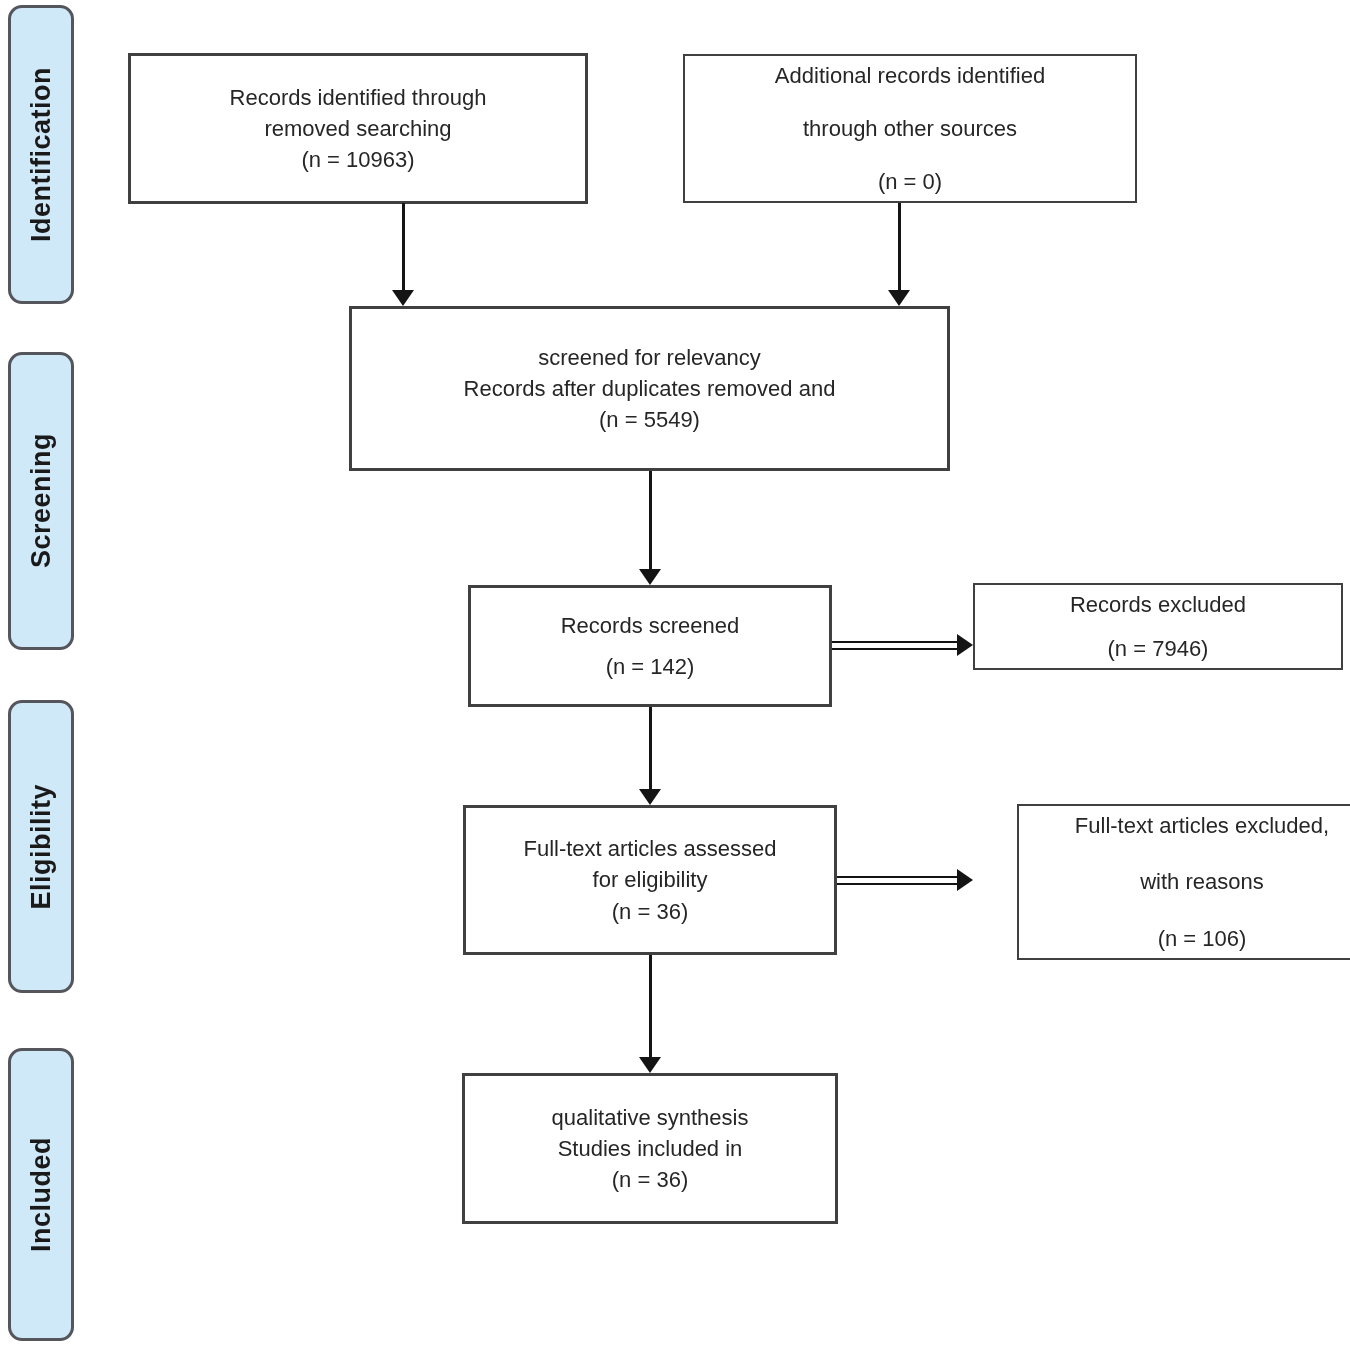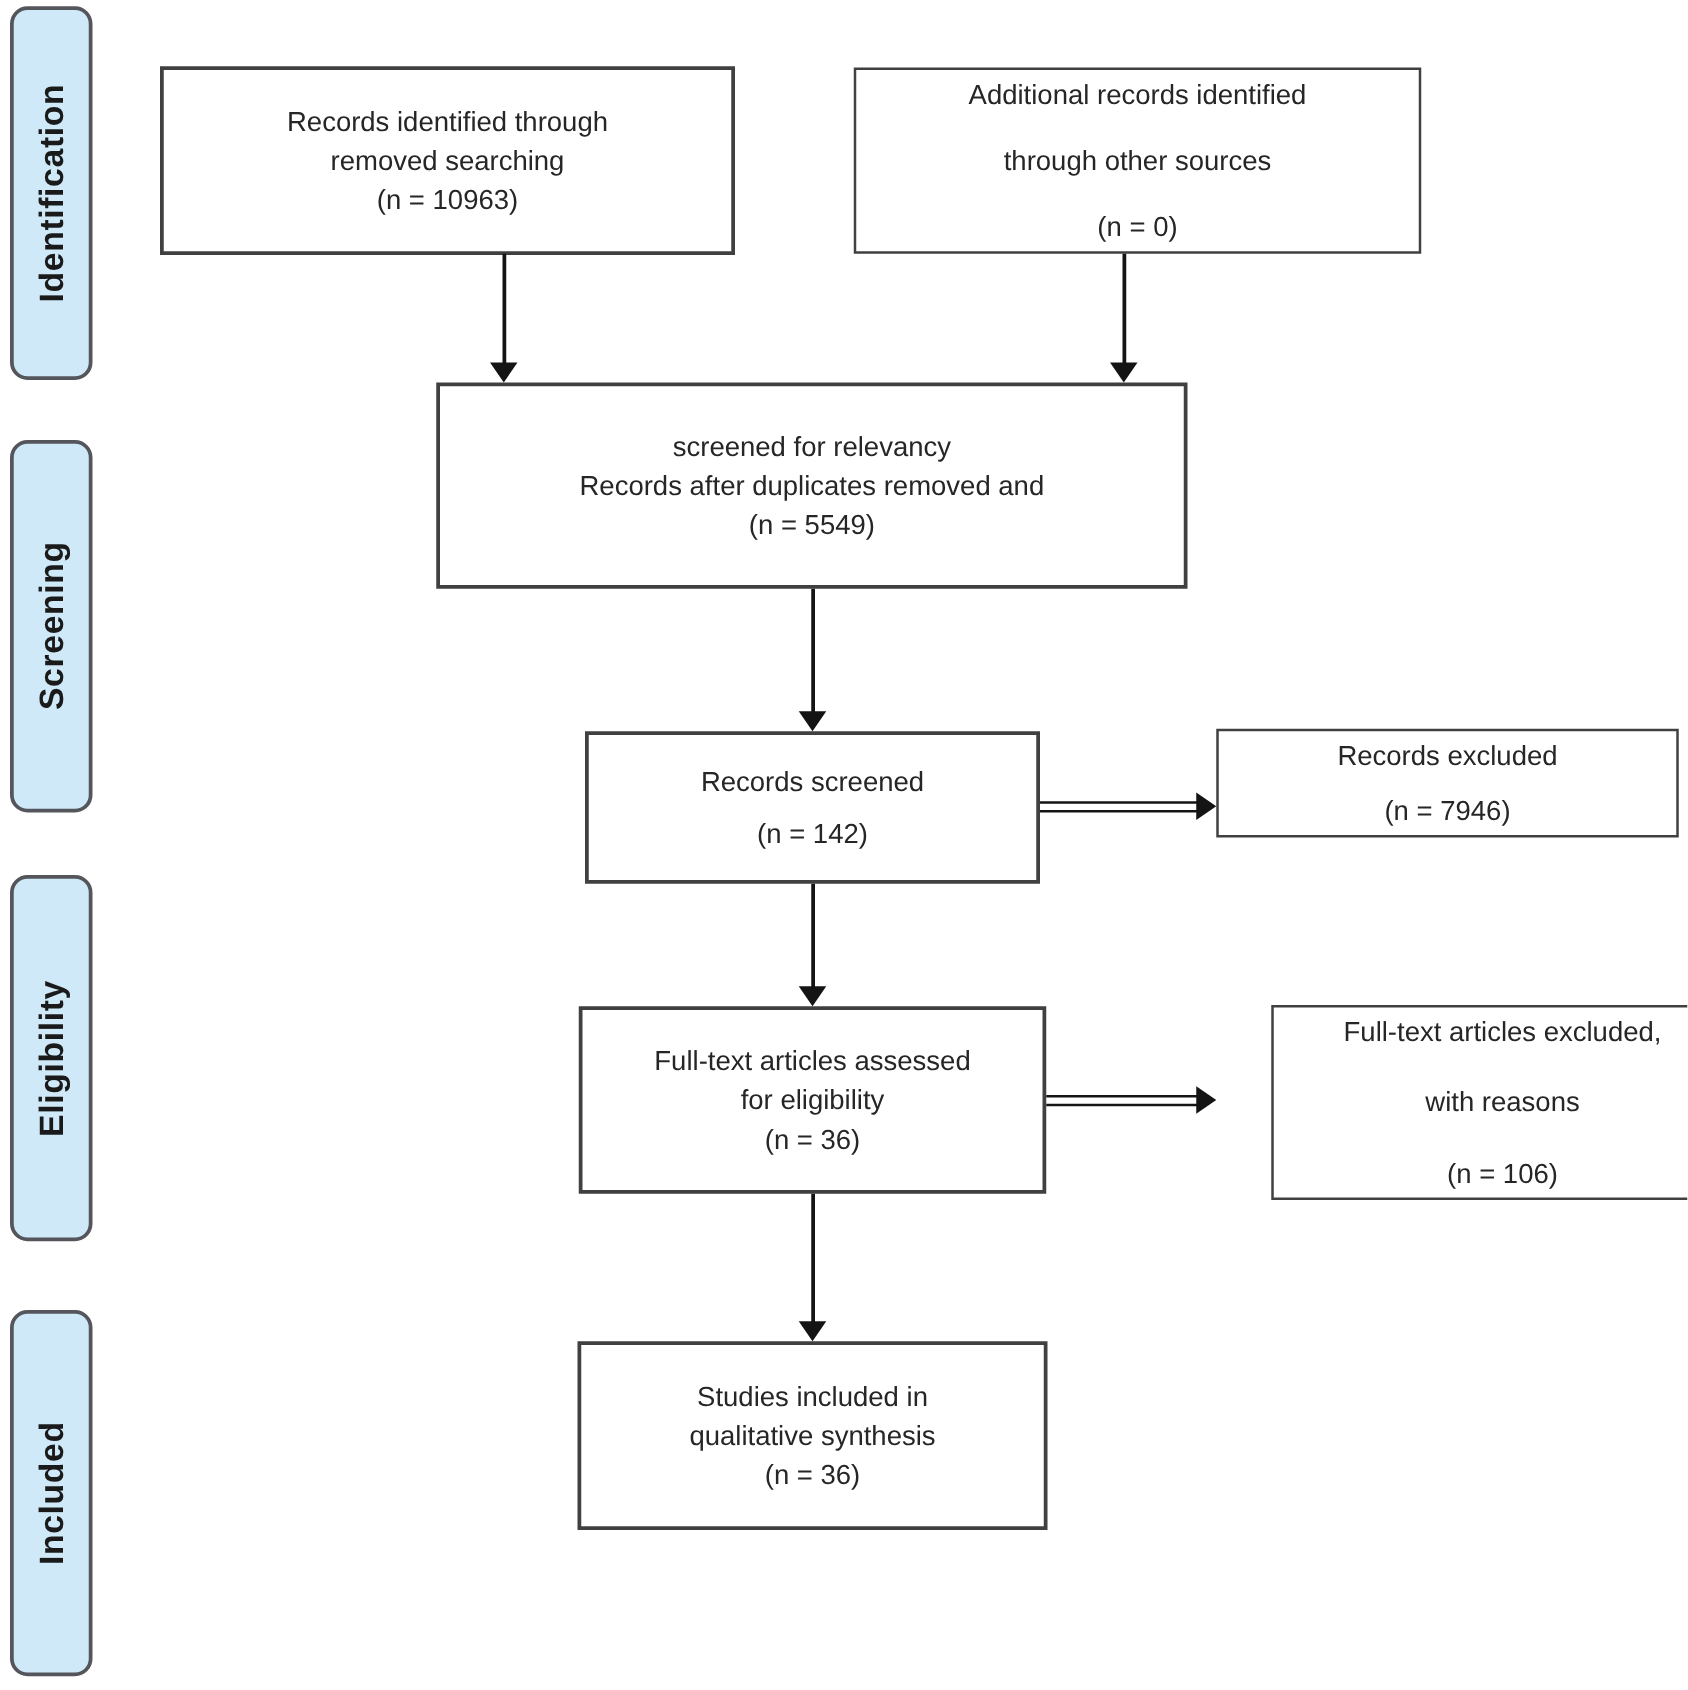--- a/index.html
+++ b/index.html
@@ -126,22 +126,22 @@
     <span>(n = 36)</span>
   </div>
 
   <div class="flow-box thin" style="left:973px;top:804px;width:370px;height:156px;margin-left:44px;">
     <span>Full-text articles excluded,</span>
     <span>with reasons</span>
     <span>(n = 106)</span>
   </div>
 
   <div class="flow-box" style="left:462px;top:1073px;width:376px;height:151px;">
+    <span>qualitative synthesis</span>
     <span>Studies included in</span>
-    <span>qualitative synthesis</span>
     <span>(n = 36)</span>
   </div>
 
   <div>
     <div class="vshaft" style="left:401.5px;top:203px;height:90px;"></div>
     <div class="vhead" style="left:392px;top:290px;"></div>
   </div>
   <div>
     <div class="vshaft" style="left:897.5px;top:203px;height:90px;"></div>
     <div class="vhead" style="left:888px;top:290px;"></div>

